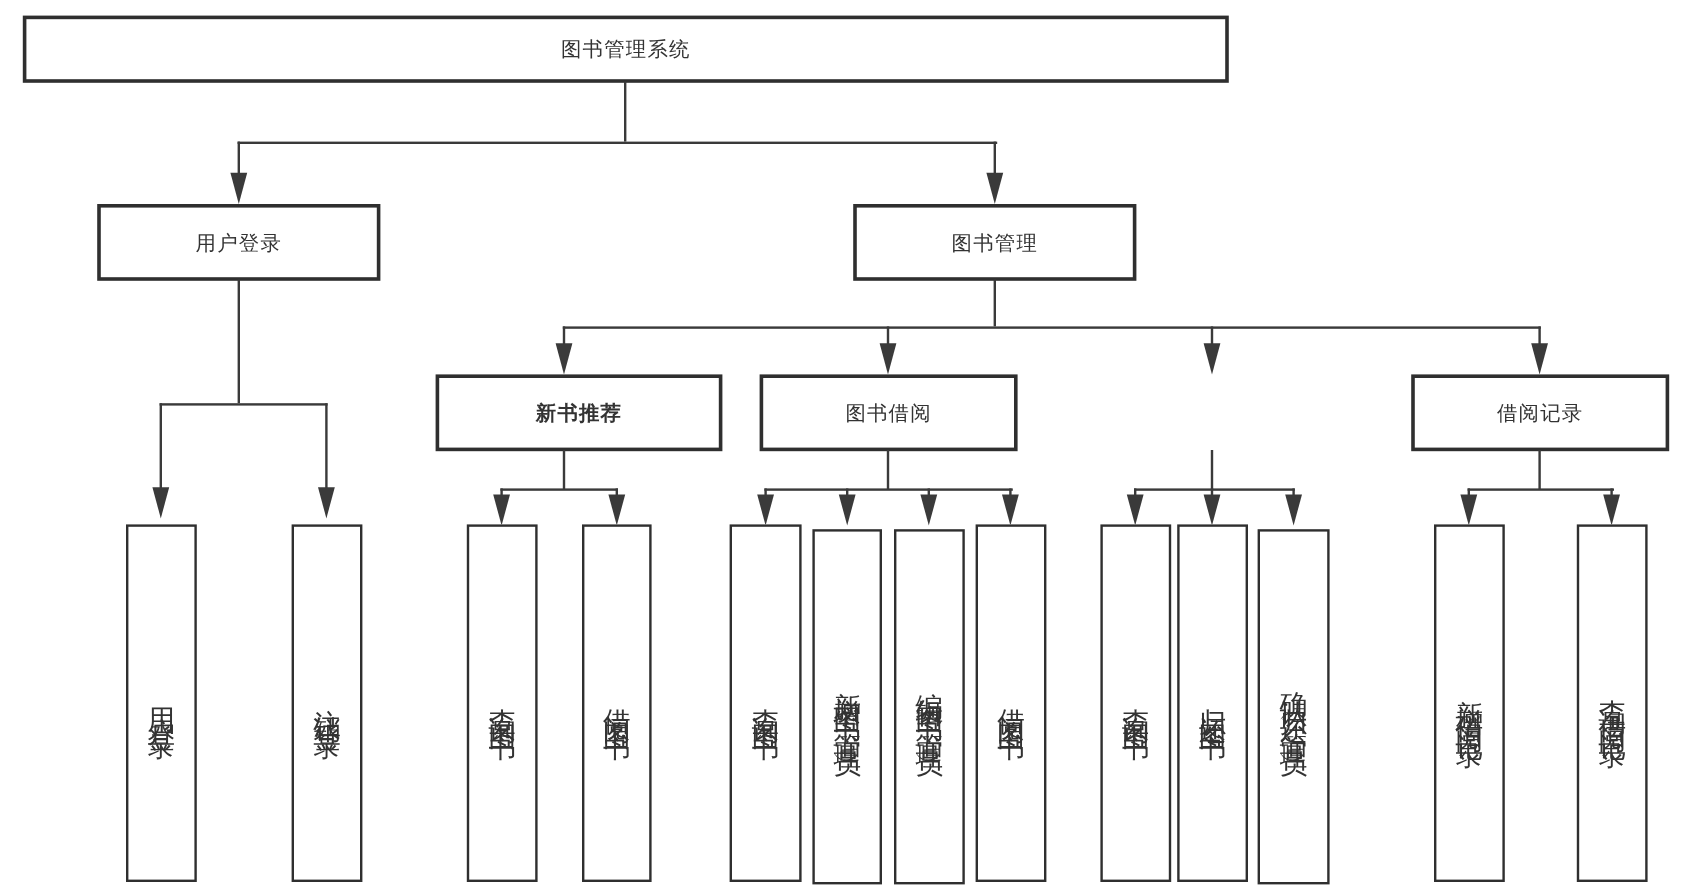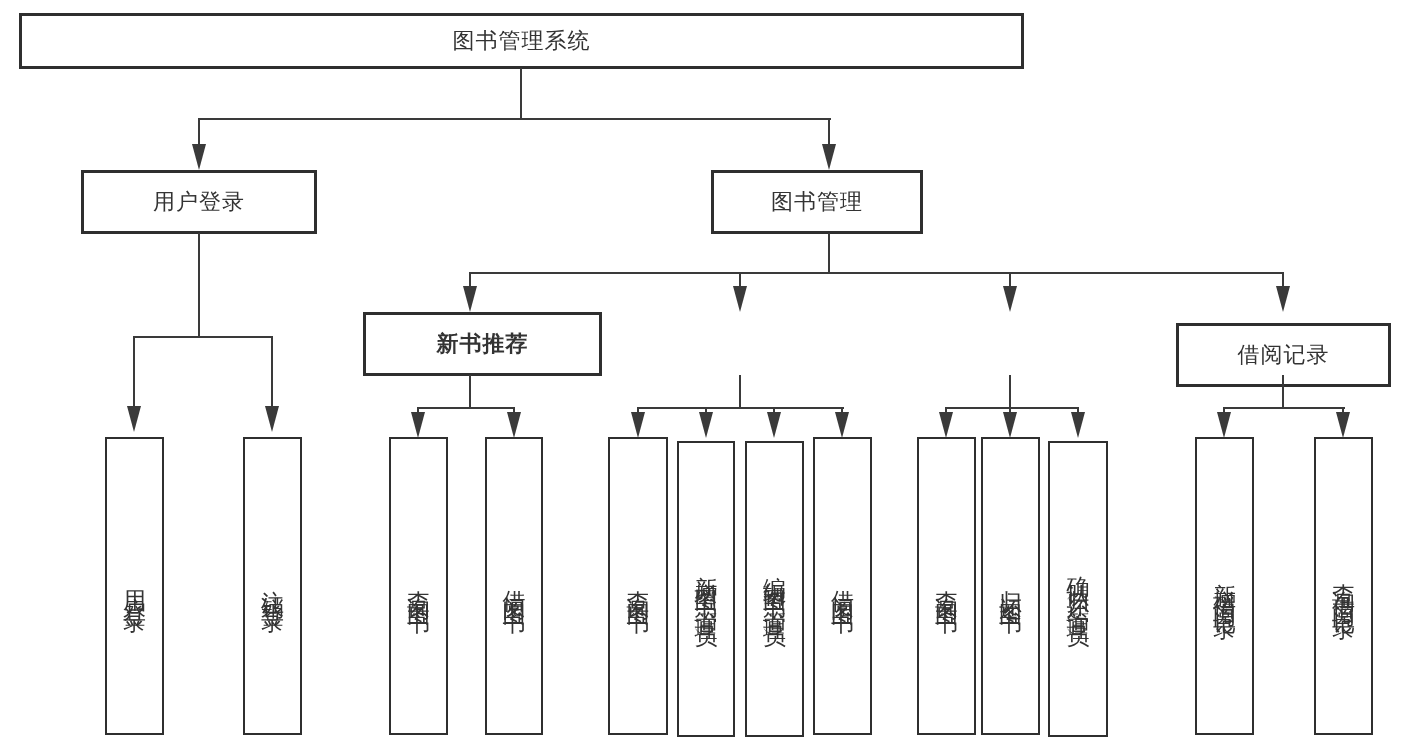--- a/index.html
+++ b/index.html
@@ -3,21 +3,21 @@
 <meta charset="utf-8">
 <style>
   html,body{margin:0;padding:0;background:#ffffff;}
   #stage{
     position:relative;width:1405px;height:747px;background:#ffffff;
     font-family:"Liberation Sans",sans-serif;color:#333333;overflow:hidden;
   }
   .box{
     position:absolute;background:#ffffff;border:3px solid #2f2f2f;
     display:flex;align-items:center;justify-content:center;
-    box-sizing:border-box;font-size:22px;color:#333333;letter-spacing:1px;
+    box-sizing:border-box;font-size:17px;color:#333333;letter-spacing:1px;
   }
   .leaf{
     position:absolute;background:#ffffff;border:2px solid #2f2f2f;
     display:flex;align-items:center;justify-content:center;
     box-sizing:border-box;font-size:23px;color:#333333;
   }
   .leaf .vtext{
     writing-mode:vertical-rl;text-orientation:mixed;letter-spacing:7px;
     line-height:1;white-space:nowrap;
   }
@@ -46,21 +46,21 @@
   <div class="vline" style="left:520px;top:68px;height:50px;"></div>
   <div class="hline" style="left:198px;top:118px;width:633px;"></div>
   <div class="vline" style="left:198px;top:118px;height:28px;"></div>
   <div class="arrow" style="left:192px;top:144px;"></div>
   <div class="vline" style="left:828px;top:118px;height:28px;"></div>
   <div class="arrow" style="left:822px;top:144px;"></div>
 
   <div class="box" style="left:81px;top:170px;width:236px;height:64px;">
     <span>用户登录</span>
   </div>
-  <div class="box" style="left:711px;top:170px;width:212px;height:64px;">
+  <div class="box" style="left:711px;top:170px;width:236px;height:64px;">
     <span>图书管理</span>
   </div>
 
   <div class="vline" style="left:198px;top:233px;height:103px;"></div>
   <div class="hline" style="left:133px;top:336px;width:140px;"></div>
   <div class="vline" style="left:133px;top:336px;height:72px;"></div>
   <div class="arrow" style="left:127px;top:406px;"></div>
   <div class="vline" style="left:271px;top:336px;height:72px;"></div>
   <div class="arrow" style="left:265px;top:406px;"></div>
 
@@ -71,21 +71,24 @@
   <div class="vline" style="left:739px;top:272px;height:16px;"></div>
   <div class="arrow" style="left:733px;top:286px;"></div>
   <div class="vline" style="left:1009px;top:272px;height:16px;"></div>
   <div class="arrow" style="left:1003px;top:286px;"></div>
   <div class="vline" style="left:1282px;top:272px;height:16px;"></div>
   <div class="arrow" style="left:1276px;top:286px;"></div>
 
   <div class="box" style="left:363px;top:312px;width:239px;height:64px;font-weight:bold;">
     <span>新书推荐</span>
   </div>
-  <div class="box" style="left:1176px;top:312px;width:215px;height:64px;margin-top:11px;">
+  <div class="box" style="left:633px;top:312px;width:215px;height:64px;">
+    <span>图书借阅</span>
+  </div>
+  <div class="box" style="left:1176px;top:312px;width:215px;height:64px;">
     <span>借阅记录</span>
   </div>
 
   <div class="vline" style="left:469px;top:375px;height:33px;"></div>
   <div class="hline" style="left:417px;top:407px;width:98px;"></div>
   <div class="vline" style="left:417px;top:407px;height:8px;"></div>
   <div class="arrow" style="left:411px;top:412px;"></div>
   <div class="vline" style="left:513px;top:407px;height:8px;"></div>
   <div class="arrow" style="left:507px;top:412px;"></div>
 

